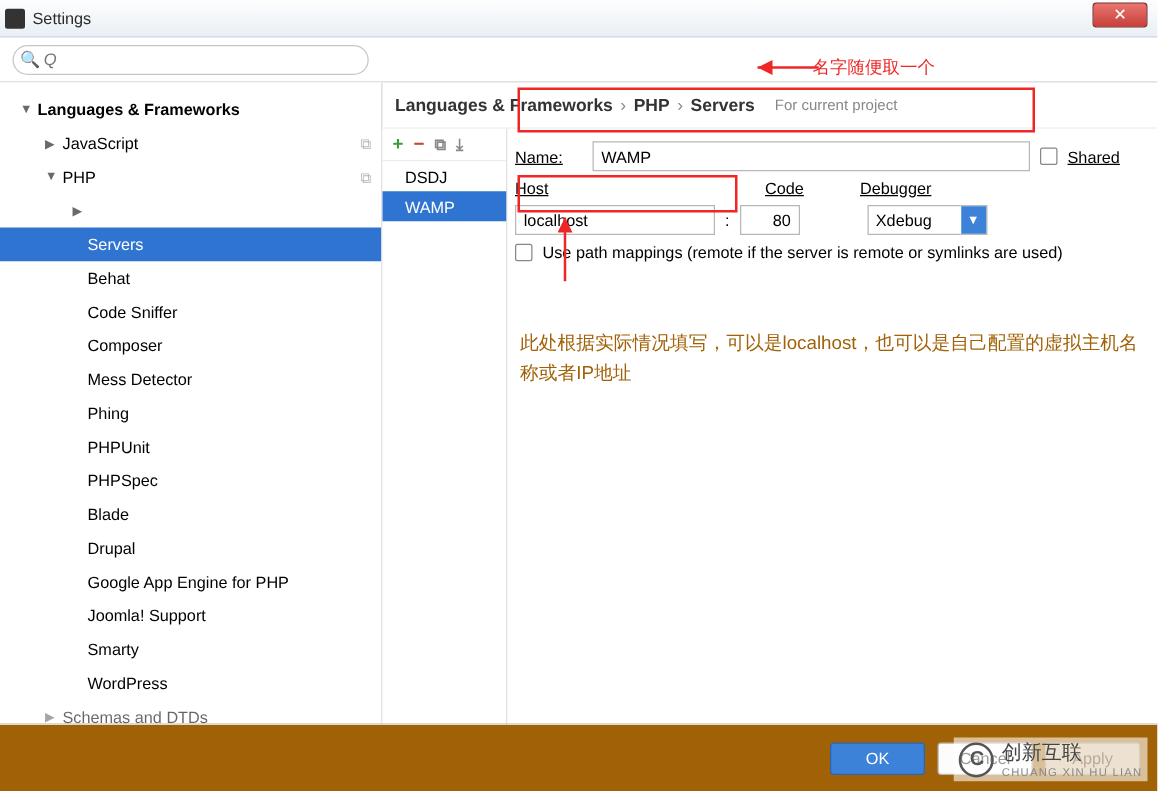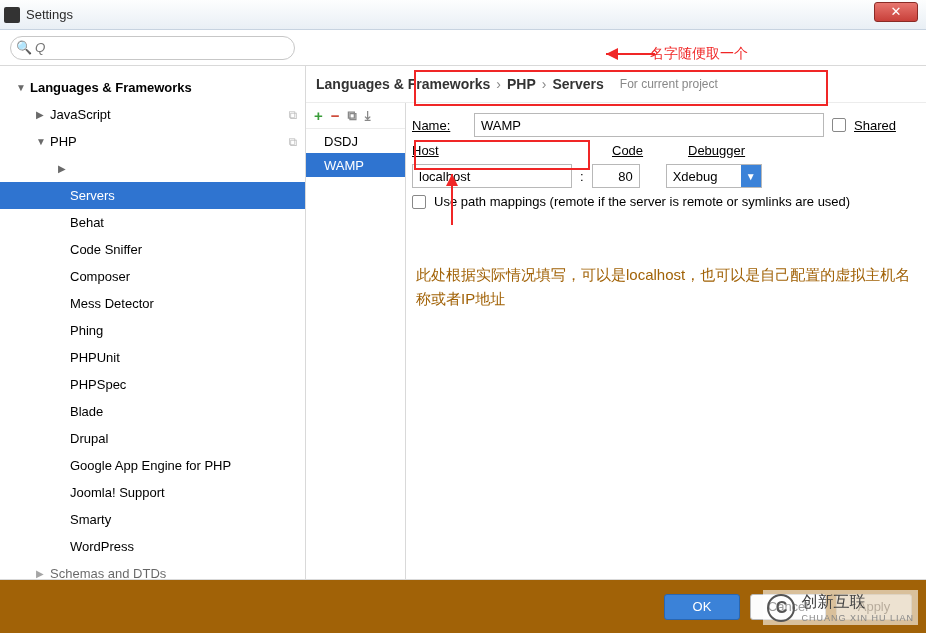--- a/index.html
+++ b/index.html
@@ -58,21 +58,21 @@
 
 
 .form { padding: 4px 2px 0 6px; position: relative; }
 .form-row { display: flex; align-items: center; margin: 6px 0; gap: 8px; }
 .form-label { width: 54px; text-align: left; }
 .form-underline { text-decoration: underline; }
 .text-input { height: 24px; border: 1px solid #b8b8b8; padding: 0 6px; background: #fff; font-size: 13px; }
 .name-input { width: 350px; }
 .host-input { width: 160px; }
 .port-input { width: 48px; text-align: right; padding-left: 16px; }
-.sel { height: 24px; border: 1px solid #b8b8b8; background: #fff; display: inline-flex; align-items: center; padding: 0 6px; min-width: 96px; position: relative; }
+.sel { height: 24px; border: 1px solid #b8b8b8; background: #fff; display: inline-flex; align-items: center; padding: 0 6px; min-width: 96px; position: relative; margin-left: 28px; }
 .sel .caret { position: absolute; right: 0; top: 0; width: 20px; height: 22px; background: #3b82d8; color: #fff; display: inline-flex; align-items: center; justify-content: center; font-size: 10px; }
 .chk { width: 14px; height: 14px; border: 1px solid #888; display: inline-block; border-radius: 2px; }
 
 .col-headers { display: flex; gap: 10px; margin-top: 4px; }
 .col-headers div { text-decoration: underline; }
 .col-host { width: 170px; }
 .col-port { width: 48px; margin-left: 20px; }
 .col-dbg  { margin-left: 18px; }
 
 .note-red { color: #a16207; font-size: 15px; line-height: 1.6; margin-top: 54px; margin-left: 4px; }

